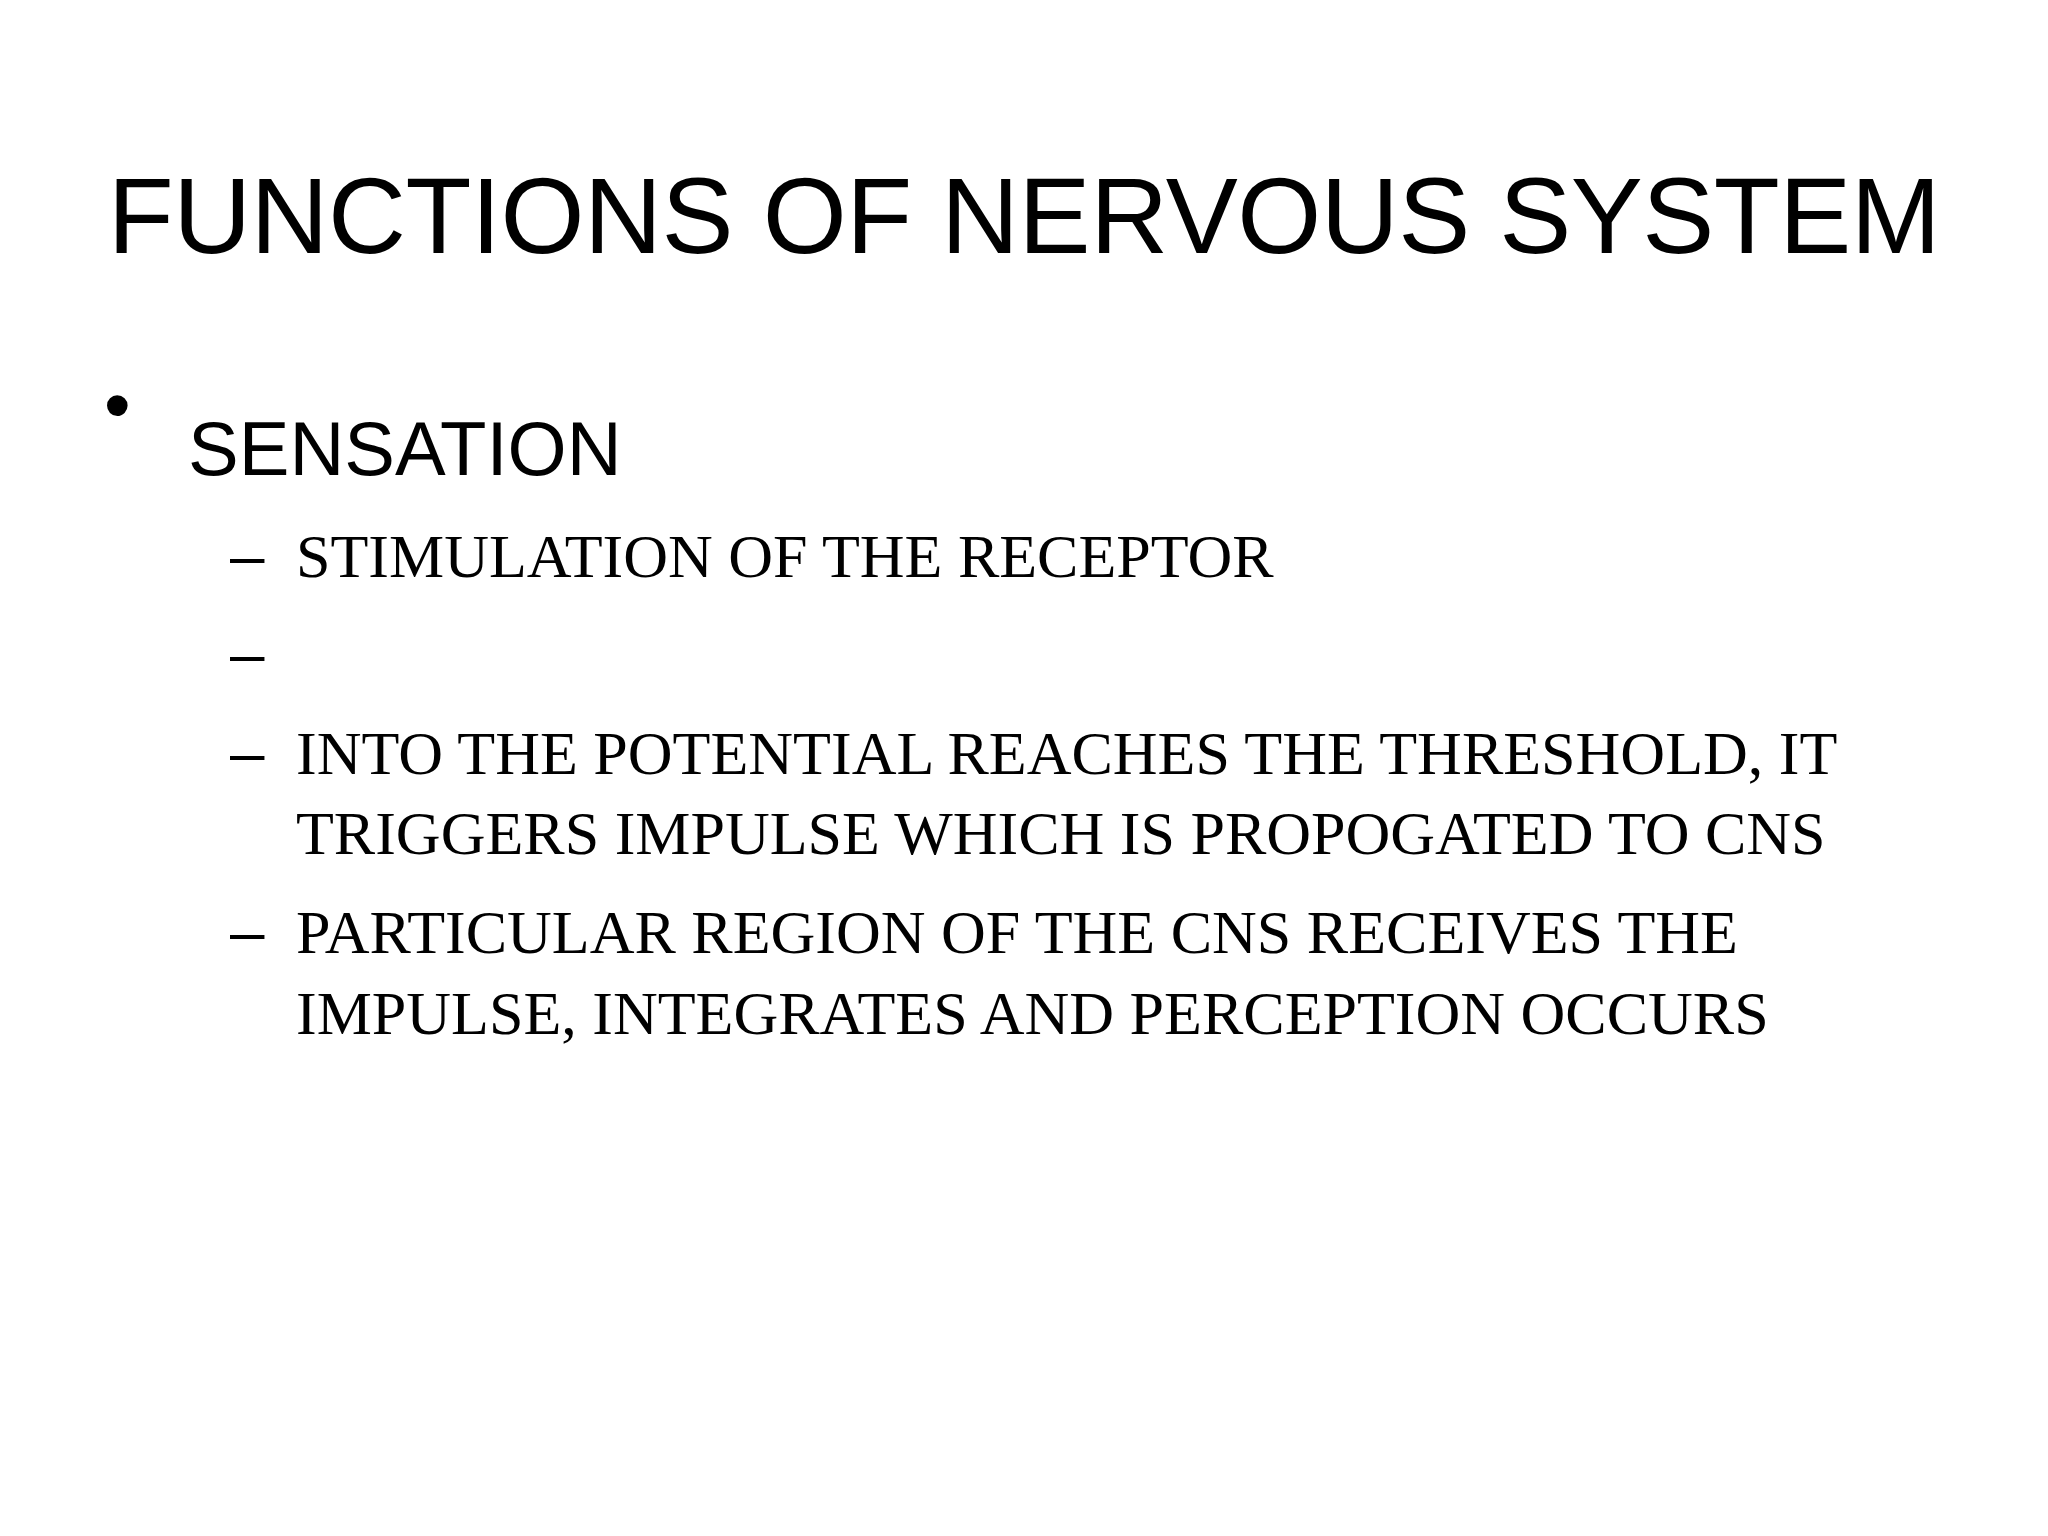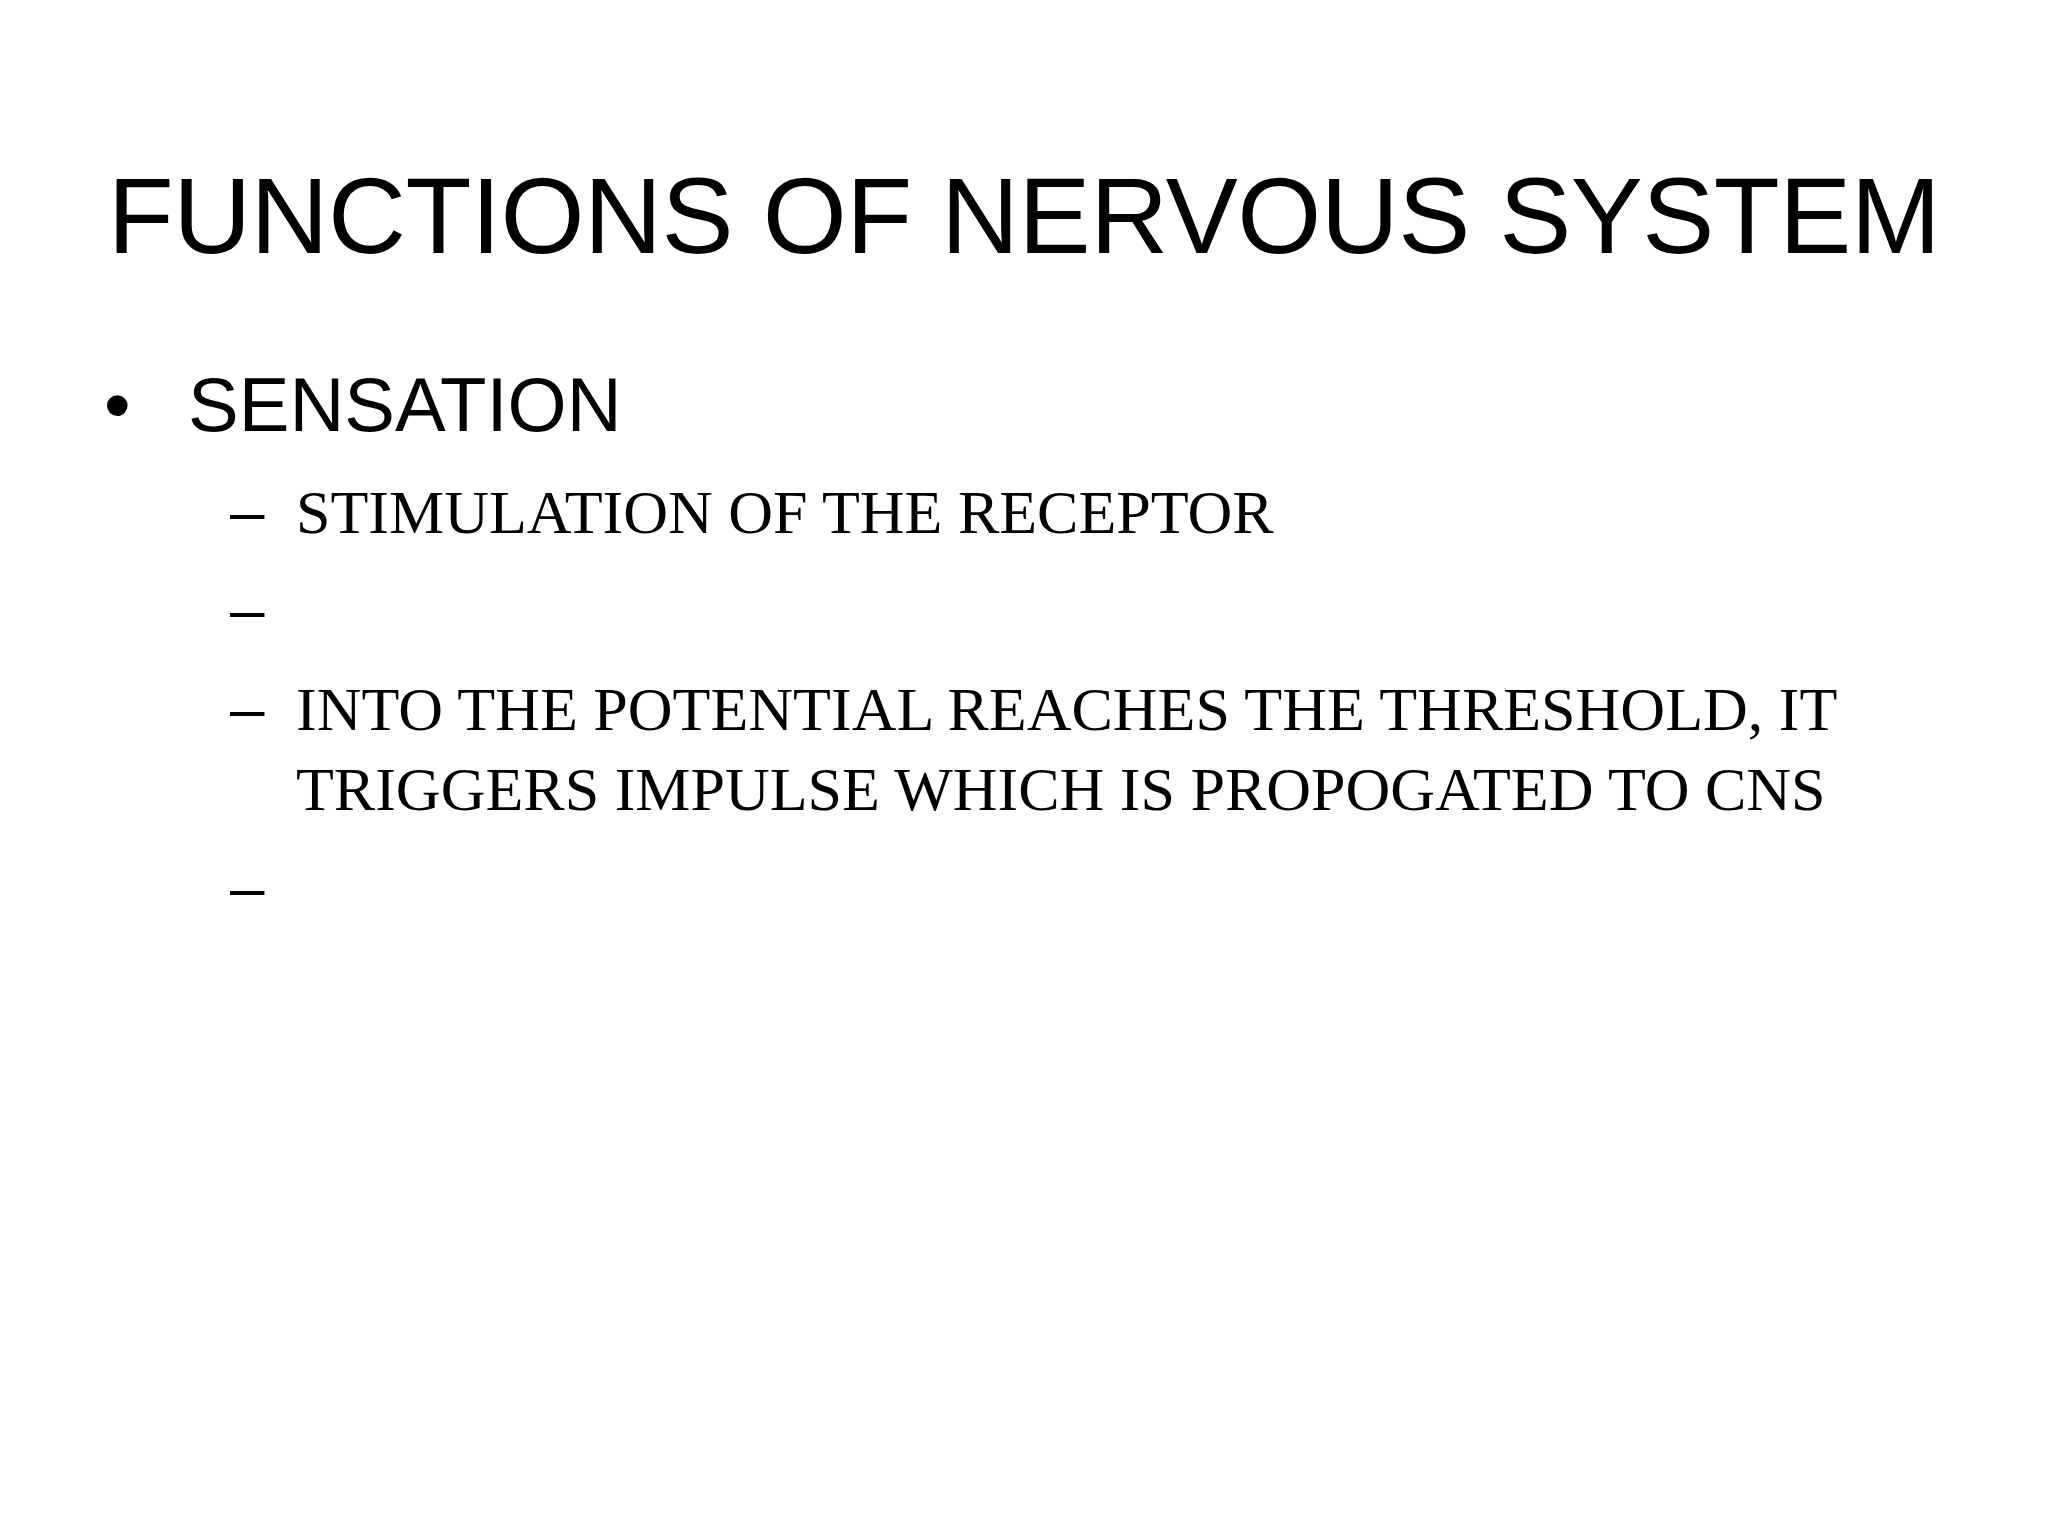--- a/index.html
+++ b/index.html
@@ -61,20 +61,21 @@
     line-height: 1.18;
     text-align: left;
     color: #000000;
   }
 
   .bullet-l1 .text {
     flex: 1 1 auto;
     font-size: 76px;
     line-height: 1.18;
     color: #000000;
+    margin-top: 44px;
   }
 
   
   .sub-list {
     margin: 0;
     padding: 0;
   }
 
   .bullet-l2 {
     display: flex;
@@ -125,17 +126,18 @@
         <span class="marker">–</span>
       </div>
 
       <div class="bullet-l2">
         <span class="marker">–</span>
         <span class="text">INTO THE POTENTIAL REACHES THE THRESHOLD, IT TRIGGERS IMPULSE WHICH IS PROPOGATED TO CNS</span>
       </div>
 
       <div class="bullet-l2">
         <span class="marker">–</span>
+        <span class="text">PARTICULAR REGION OF THE CNS RECEIVES THE IMPULSE, INTEGRATES AND PERCEPTION OCCURS</span>
       </div>
 
     </div>
   </div>
 </div>
 
 </body></html>

